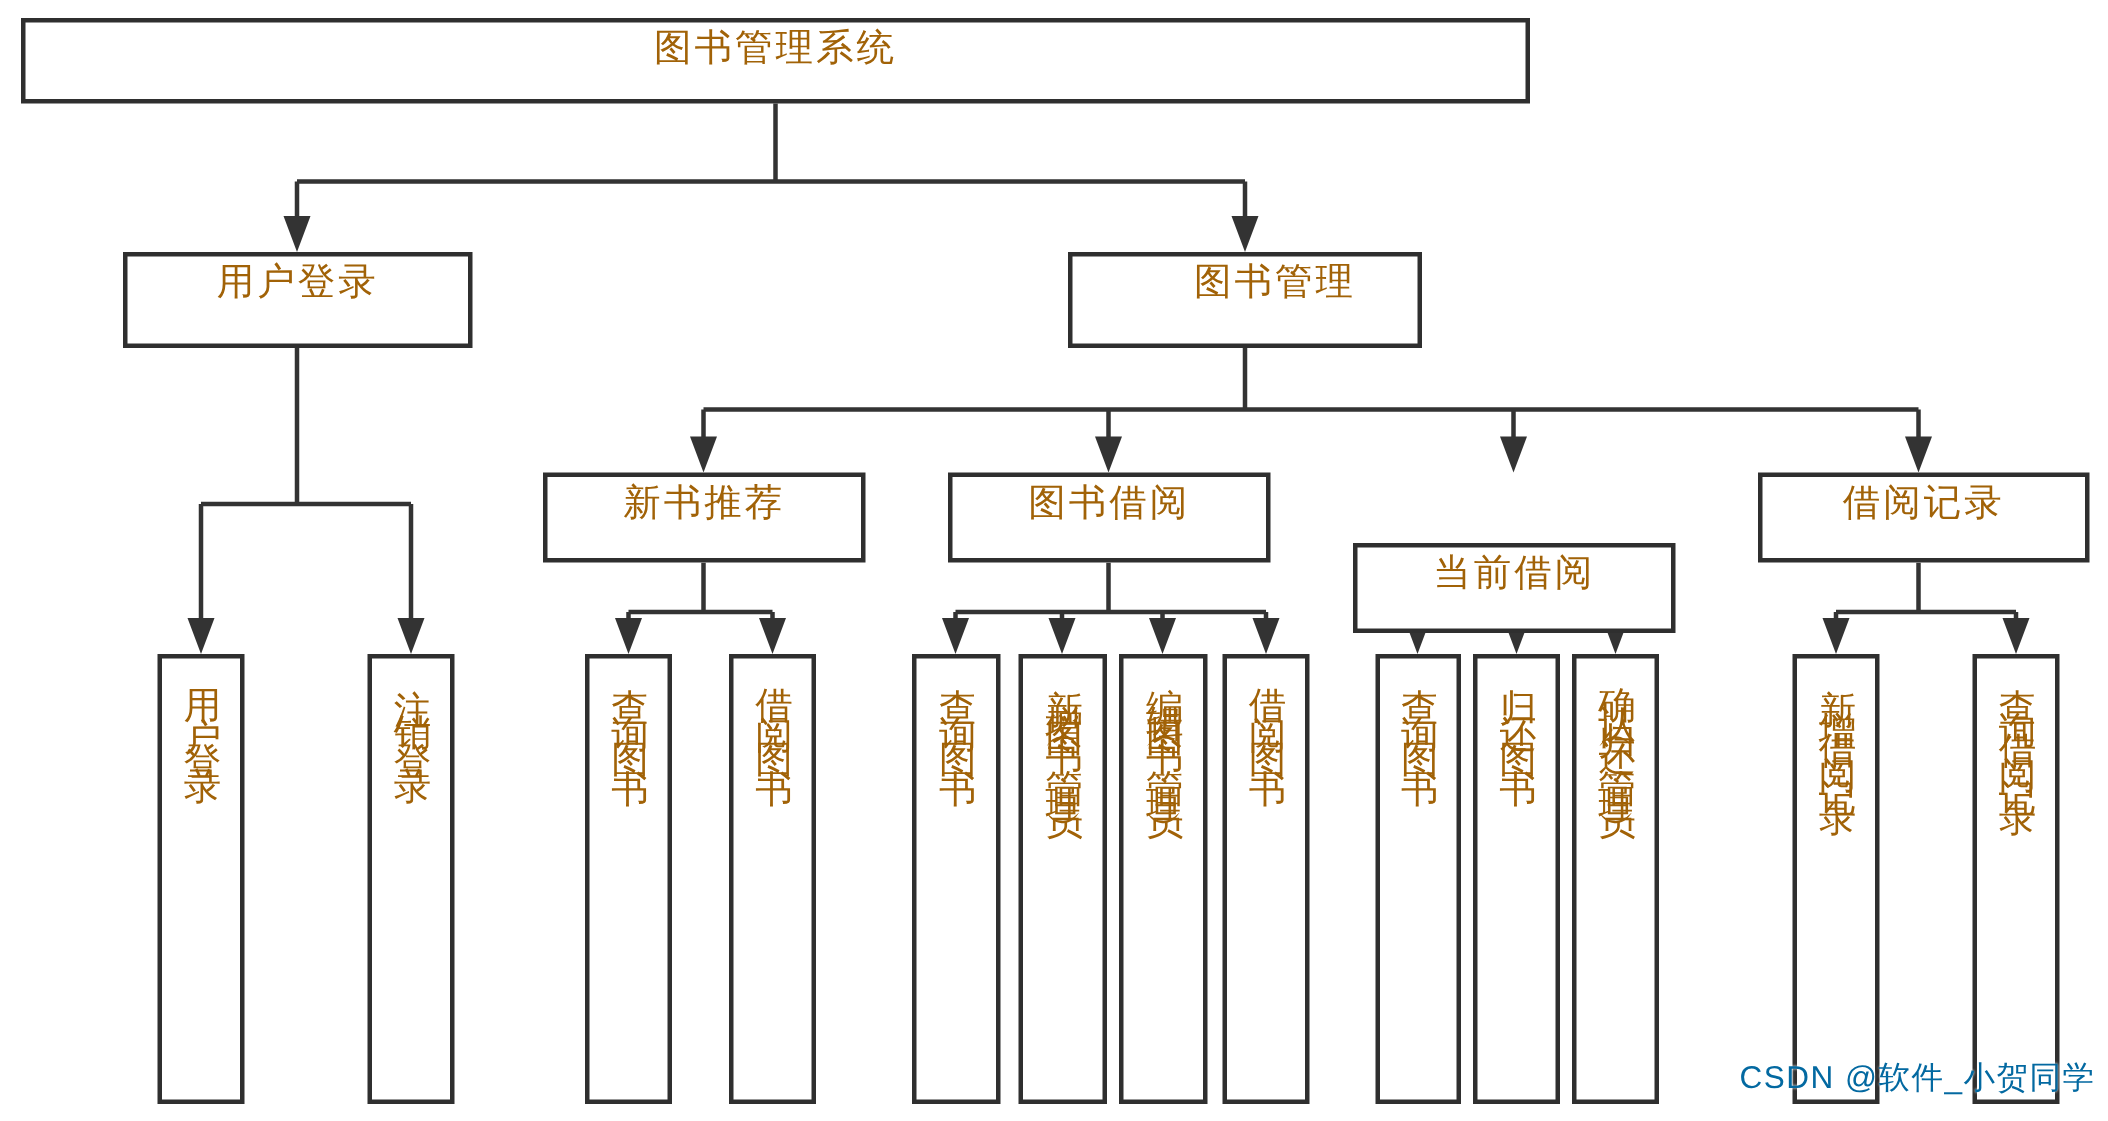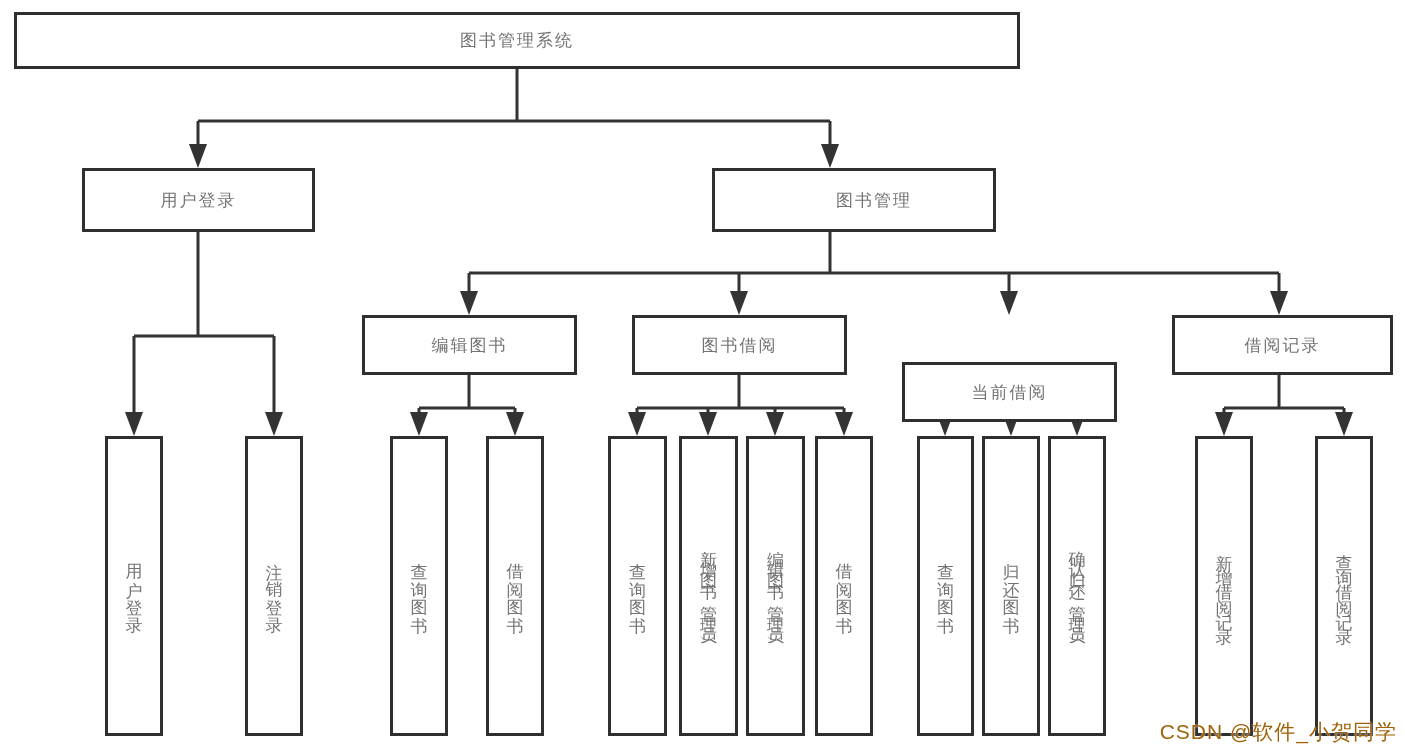--- a/index.html
+++ b/index.html
@@ -9,40 +9,40 @@
     background:#ffffff;
     font-family:"Liberation Sans","DejaVu Sans",sans-serif;
     overflow:hidden;
   }
   .connectors{position:absolute;left:0;top:0;width:1405px;height:747px;}
   .box{
     position:absolute;
     box-sizing:border-box;
     background:#ffffff;
     border:3px solid #2f2f2f;
-    display:flex;align-items:center;justify-content:center;
-    color:#737373;
-    font-size:17px;
+    display:flex;align-items:flex-start;justify-content:center;
+    color:#a16207;
+    font-size:25px;
     letter-spacing:2px;
     z-index:2;
   }
   .box .v{
     writing-mode:vertical-lr;
     text-orientation:mixed;
     letter-spacing:18px;
     line-height:1;
     white-space:nowrap;
   }
   .box .v.mid{letter-spacing:15px;}
   .box .v.dense{letter-spacing:11px;}
   .watermark{
     position:absolute;
-    right:8px;bottom:1px;
+    right:8px;bottom:15px;
     font-size:21px;
-    color:#a16207;
+    color:#0369a1;
     letter-spacing:1px;
     z-index:3;
     text-shadow:0 0 2px #ffffff;
     margin-left:36px;
   }
 </style>
 </head>
 <body>
 
 <div class="canvas">
@@ -83,26 +83,26 @@
     <polygon points="1335,412 1353,412 1344,436" fill="#333333"></polygon>
   </svg>
 
   <div class="box" style="left:14px;top:12px;width:1006px;height:57px;">
     <span>图书管理系统</span>
   </div>
 
   <div class="box" style="left:82px;top:168px;width:233px;height:64px;">
     <span>用户登录</span>
   </div>
-  <div class="box" style="left:712px;top:168px;width:284px;height:64px;padding-left:40px;">
+  <div class="box" style="left:712px;top:168px;width:236px;height:64px;padding-left:40px;">
     <span>图书管理</span>
   </div>
 
   <div class="box" style="left:362px;top:315px;width:215px;height:60px;">
-    <span>编辑图书</span>
+    <span>新书推荐</span>
   </div>
   <div class="box" style="left:632px;top:315px;width:215px;height:60px;">
     <span>图书借阅</span>
   </div>
   <div class="box" style="left:902px;top:315px;width:215px;height:60px;margin-top:47px;">
     <span>当前借阅</span>
   </div>
   <div class="box" style="left:1172px;top:315px;width:221px;height:60px;">
     <span>借阅记录</span>
   </div>

